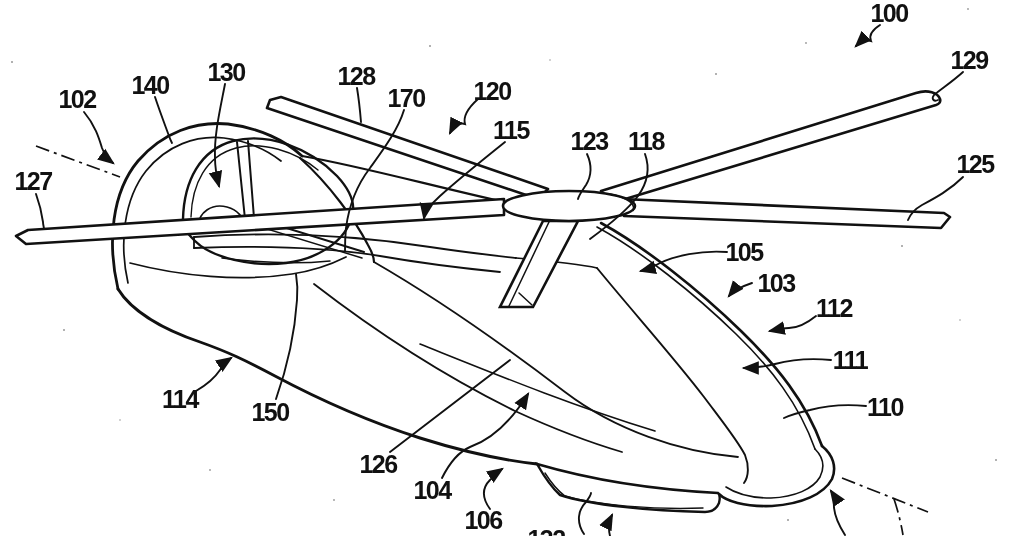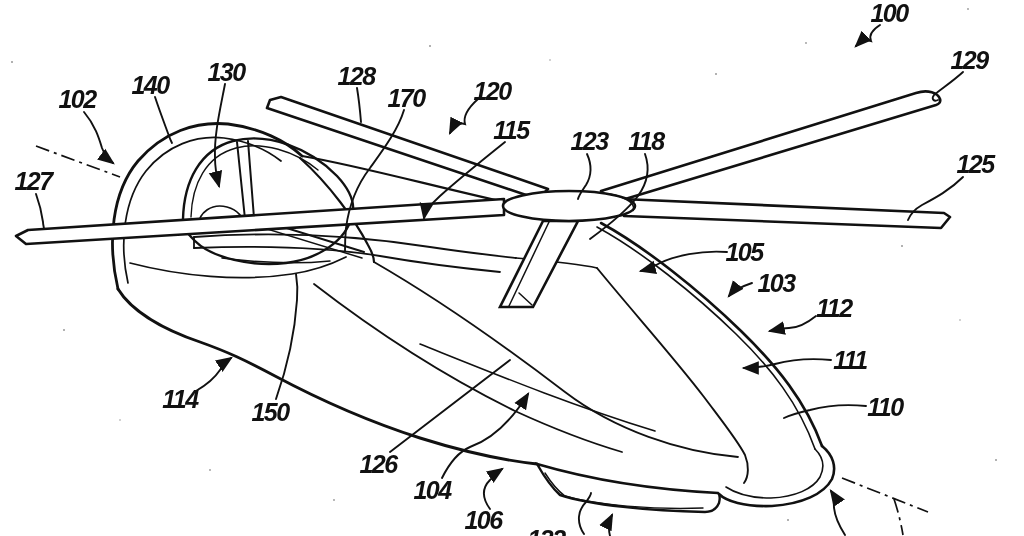--- a/index.html
+++ b/index.html
@@ -1,17 +1,17 @@
 <!DOCTYPE html>
 <html><head>
 <meta charset="utf-8">
 <style>
   html,body{margin:0;padding:0;background:#f2f2f2;}
   .stage{position:relative;width:1024px;height:536px;background:#ffffff;overflow:hidden;
-         font-family:"Liberation Sans",sans-serif;font-style:italic;}
+         font-family:"Liberation Sans",sans-serif;}
   svg{display:block}
   .ref-num{font-family:"Liberation Sans",sans-serif;font-weight:700;font-size:25px;
            letter-spacing:-1.5px;fill:#111;}
 </style>
 </head>
 <body>
 
 <div class="stage">
 <svg viewBox="0 0 1024 536" width="1024" height="536">
 

